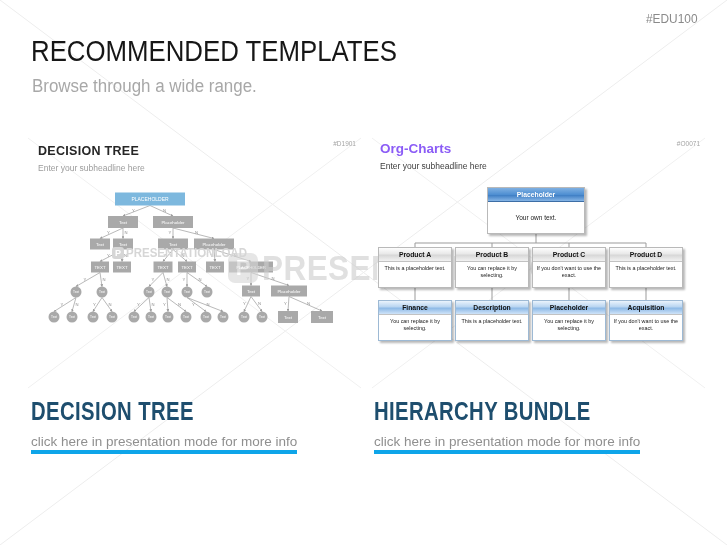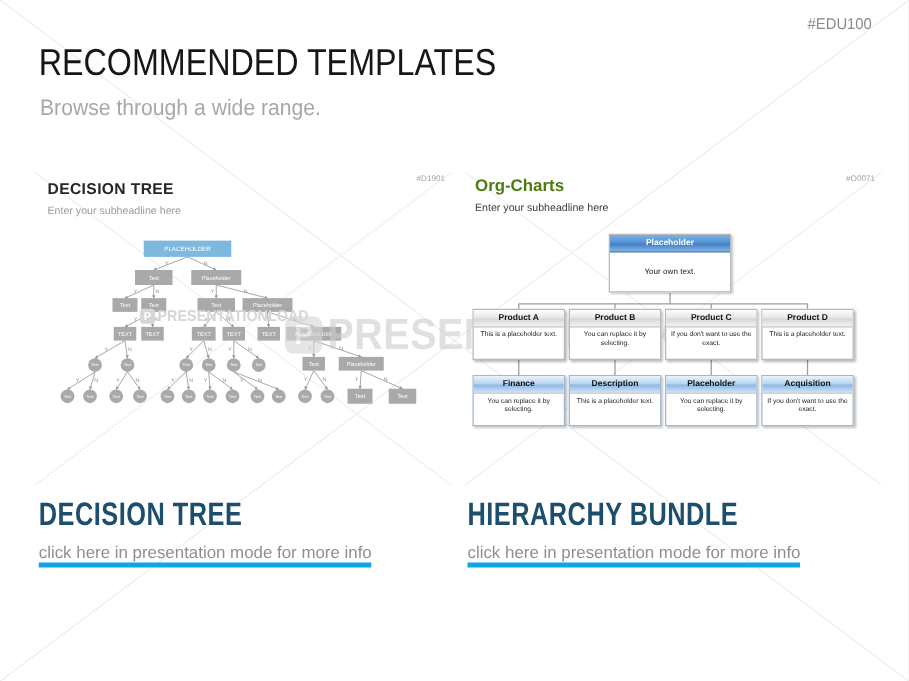--- a/index.html
+++ b/index.html
@@ -11,21 +11,21 @@
   .slide-title{left:31px;top:34px;font-size:30px;color:#161616;font-weight:400;letter-spacing:0;
                transform:scaleX(.86);transform-origin:left top;white-space:nowrap;}
   .slide-subtitle{left:32px;top:76px;font-size:18px;color:#a8a8a8;transform:scaleX(.94);transform-origin:left top;white-space:nowrap;}
   
   .panel{width:333px;height:250px;top:138px;}
   .panel-left{left:28px;}
   .panel-right{left:372px;}
   .panel-title-l{left:10px;top:6px;font-size:12.5px;font-weight:700;color:#262626;letter-spacing:.3px;}
   .panel-sub-l{left:10px;top:25px;font-size:8.5px;color:#9c9c9c;}
   .panel-code{top:2px;right:5px;font-size:6.5px;color:#a3a3a3;}
-  .panel-title-r{left:8px;top:3px;font-size:13.5px;font-weight:700;color:#4d7c0f;}
+  .panel-title-r{left:8px;top:3px;font-size:13.5px;font-weight:700;color:#8b5cf6;}
   .panel-sub-r{left:8px;top:23px;font-size:8.5px;color:#3d3d3d;}
   #tree-svg{position:absolute;left:2px;top:50px;z-index:1;pointer-events:none;}
   #tree-svg text{font-family:"Liberation Sans",sans-serif;}
   
   #org-conn{position:absolute;left:0;top:0;z-index:1;pointer-events:none;}
   .org-box{position:absolute;z-index:3;background:#ffffff;border:1px solid #b9b9b9;
            box-shadow:1.5px 1.5px 2px rgba(0,0,0,.28);box-sizing:border-box;}
   .org-head{height:13px;display:flex;align-items:center;justify-content:center;
             font-size:6.8px;font-weight:700;color:#111;border-bottom:1px solid #c2c2c2;}
   .org-silver .org-head{background:linear-gradient(180deg,#fdfdfd 0%,#e9e9e9 45%,#d7d7d7 55%,#f2f2f2 100%);}

